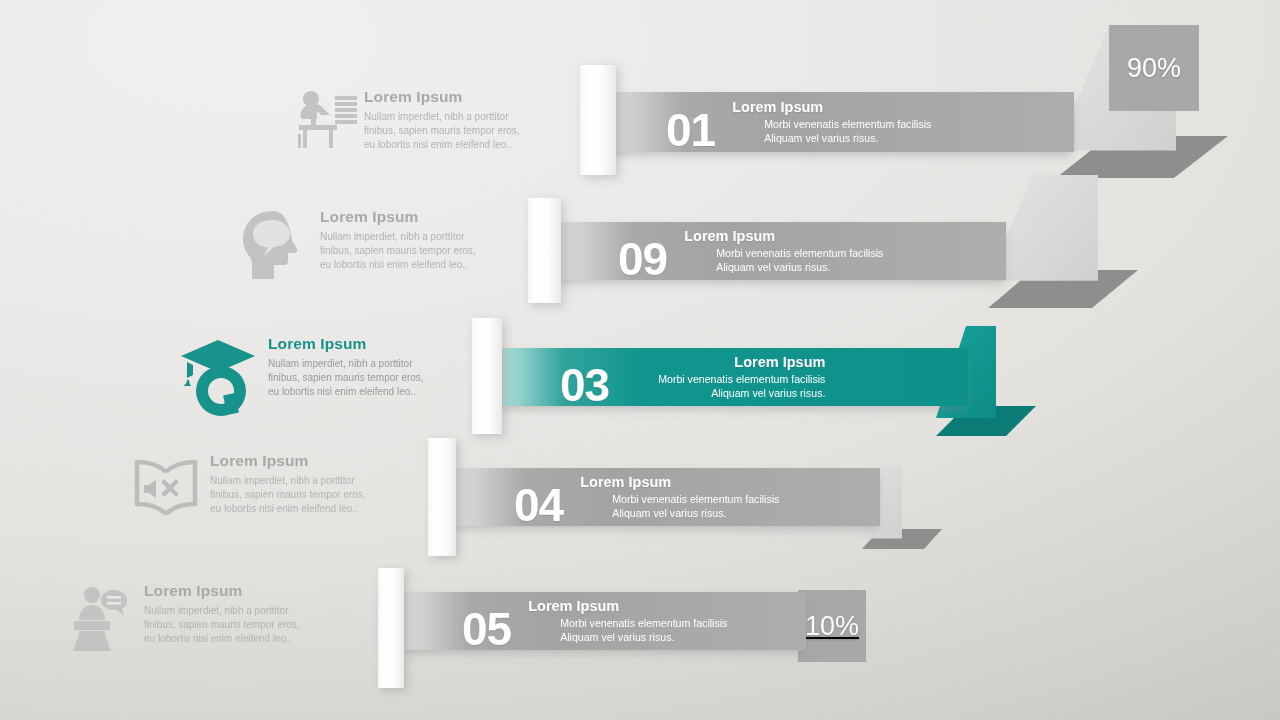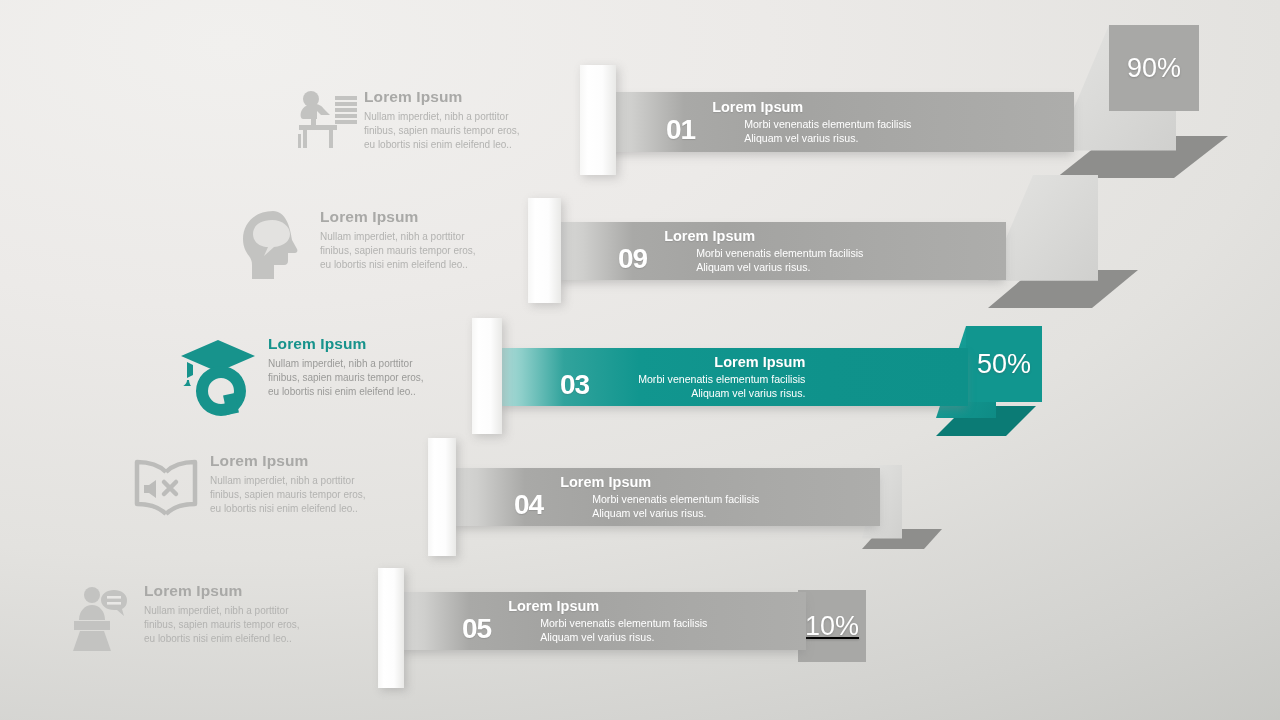--- a/index.html
+++ b/index.html
@@ -79,21 +79,21 @@
     align-items: center;
   }
   .ribbon.accent .ribbon-face {
     background: linear-gradient(to right,
         #b6dedb 0%, #8ecfca 5%, #31a39c 14%, #11968f 30%, #0f928b 70%, #0e918a 100%);
   }
 
   .rnum {
     color: #ffffff;
     font-weight: bold;
-    font-size: 28px;
+    font-size: 46px;
     letter-spacing: -1px;
     line-height: 1;
     margin-left: 62px;
     text-shadow: 0 1px 1px rgba(90,90,90,.25);
     margin-top: 16px;
   }
   .rtext { margin-left: 17px; }
   .rtitle {
     color: #ffffff;
     font-weight: bold;
@@ -246,23 +246,20 @@
       <div class="cap-body">finibus, sapien mauris tempor eros,</div>
       <div class="cap-body">eu lobortis nisi enim eleifend leo..</div>
     </div>
   </div>
 
   <div class="block accent" style="left:936px; top:322px; width:130px; height:110px;">
     <div class="blk-top" style="left:0; top:4px; width:60px; height:100px;
                 clip-path: polygon(0 92%, 30px 0, 100% 0, 100% 92%);"></div>
     <div class="blk-bottom" style="left:0; top:84px; width:100px; height:30px;
                 clip-path: polygon(30px 0, 100% 0, 70px 100%, 0 100%);"></div>
-    <div class="blk-front" style="left:30px; top:4px; width:76px; height:76px;">
-      <span class="blk-pct">50%</span>
-    </div>
   </div>
 
   <div class="vtab" style="left:472px; top:318px; width:30px; height:116px;"></div>
 
   <div class="ribbon accent" style="left:498px; top:348px; width:470px; height:58px;text-align:right;">
     <div class="ribbon-face">
       <span class="rnum">03</span>
       <span class="rtext">
         <span class="rtitle" style="display:block;">Lorem Ipsum</span>
         <span class="rsub" style="display:block;">Morbi venenatis elementum facilisis</span>

